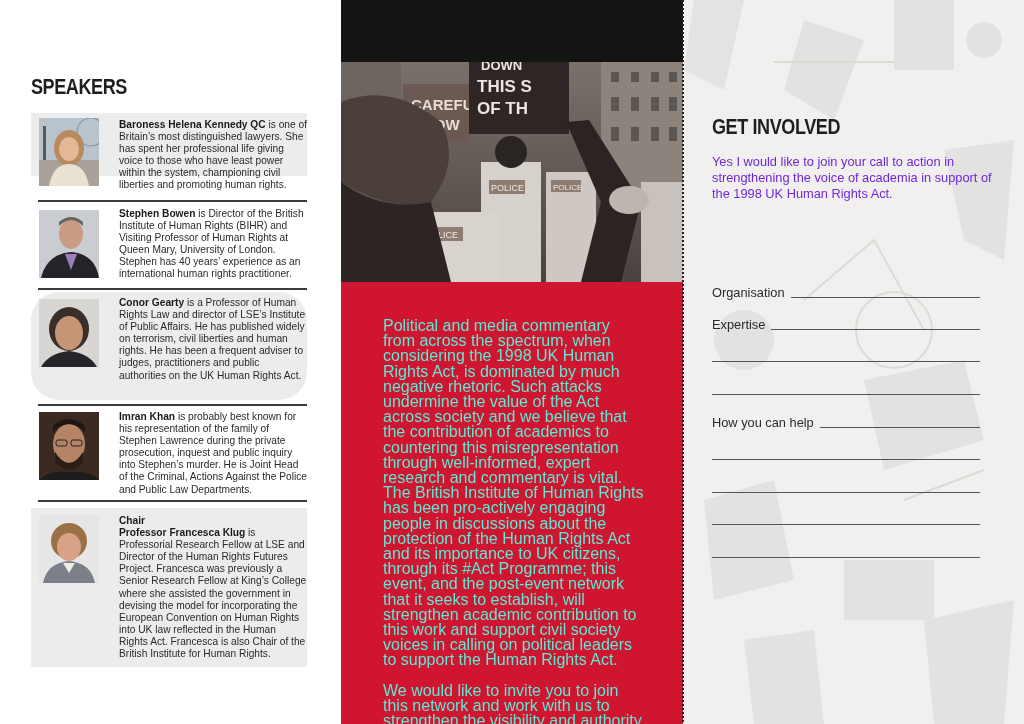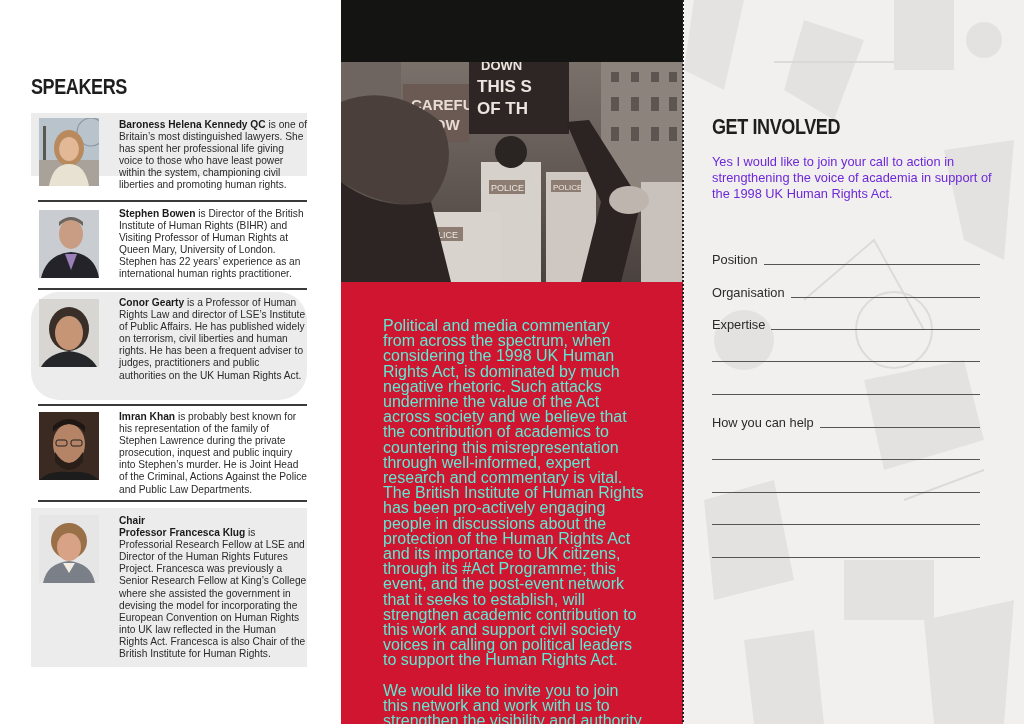--- a/index.html
+++ b/index.html
@@ -108,21 +108,21 @@
     <div class="photo" style="top:7px;">
       <svg width="60" height="68" viewBox="0 0 60 68">
         <rect width="60" height="68" fill="#c9ccd0"></rect>
         <ellipse cx="32" cy="24" rx="12" ry="15" fill="#c99d84"></ellipse>
         <path d="M20 16 Q32 4 44 16 L44 12 Q32 2 20 12 Z" fill="#6b6560"></path>
         <path d="M2 68 Q8 44 32 42 Q56 44 60 68 Z" fill="#24232a"></path>
         <path d="M26 44 L32 60 L38 44 Z" fill="#9b7fb8"></path>
       </svg>
     </div>
     <div class="bio" style="top:5px;">
-      <b>Stephen Bowen</b><span> is Director of the British Institute of Human Rights (BIHR) and Visiting Professor of Human Rights at Queen Mary, University of London. Stephen has 22 years’ experience as an international human rights practitioner.</span>
+      <b>Stephen Bowen</b><span> is Director of the British Institute of Human Rights (BIHR) and Visiting Professor of Human Rights at Queen Mary, University of London. Stephen has 40 years’ experience as an international human rights practitioner.</span>
     </div>
   </div>
   <div class="sep" style="top:288px;"></div>
 
   <div class="speaker shaded" style="top:292px;height:108px;border-radius:28px;">
     <div class="photo" style="top:7px;">
       <svg width="60" height="68" viewBox="0 0 60 68">
         <rect width="60" height="68" fill="#d8d6d2"></rect>
         <ellipse cx="30" cy="30" rx="20" ry="22" fill="#3a2f28"></ellipse>
         <ellipse cx="30" cy="34" rx="14" ry="17" fill="#c69576"></ellipse>
@@ -252,24 +252,20 @@
       <path d="M90 62 L210 62"></path>
       <circle cx="210" cy="330" r="38"></circle>
       <path d="M120 300 L190 240 L240 330"></path>
       <path d="M220 500 L300 470"></path>
     </g>
   </svg>
 
   <div class="gi-title">GET INVOLVED</div>
   <div class="gi-intro">Yes I would like to join your call to action in strengthening the voice of academia in support of the 1998 UK Human Rights Act.</div>
 
-  <div class="field" style="top:251px;">
-    <span class="label">Position</span>
-    <span class="line"></span>
-  </div>
   <div class="field" style="top:284px;">
     <span class="label">Organisation</span>
     <span class="line"></span>
   </div>
   <div class="field" style="top:316px;">
     <span class="label">Expertise</span>
     <span class="line"></span>
   </div>
   <div class="blank-line" style="top:361px;"></div>
   <div class="blank-line" style="top:394px;"></div>

